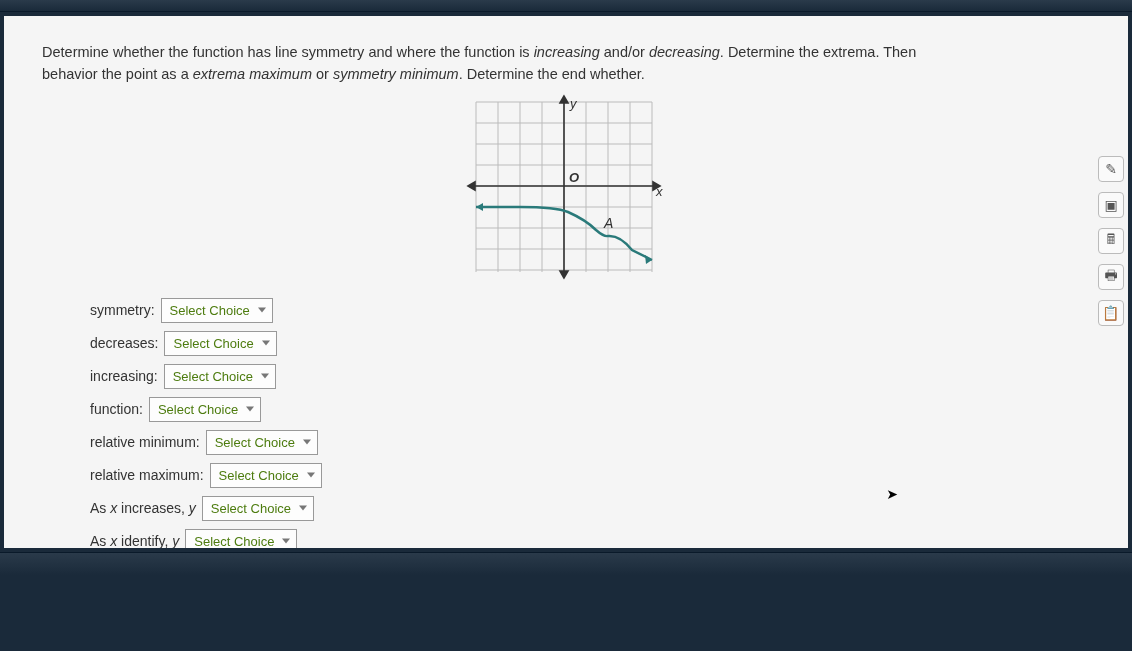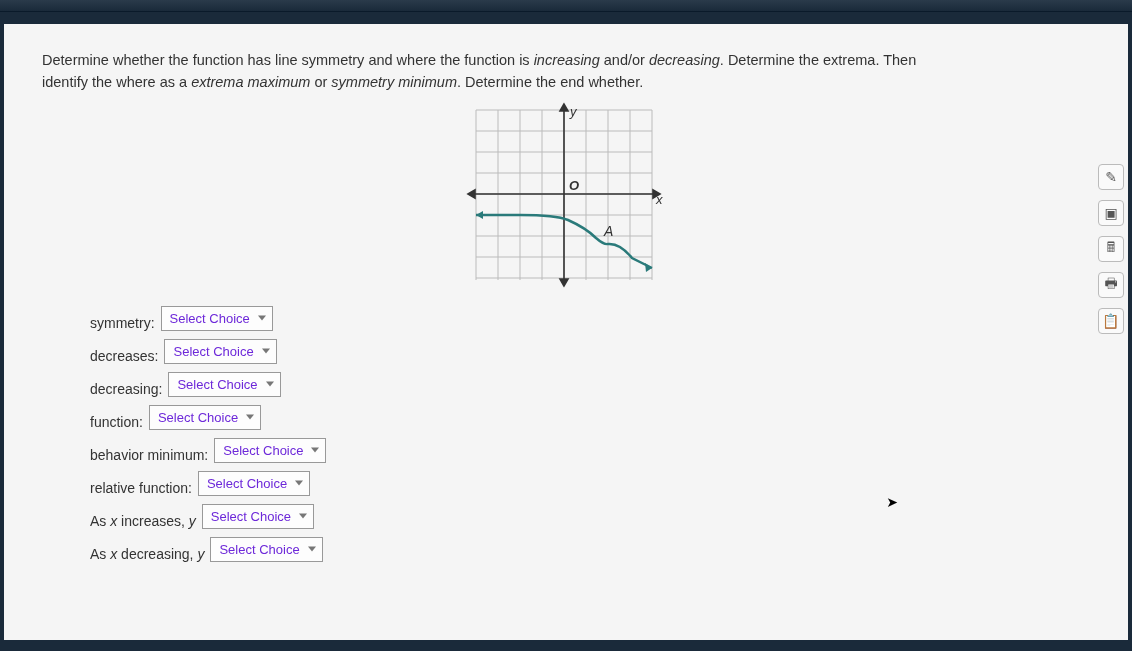--- a/index.html
+++ b/index.html
@@ -11,22 +11,22 @@
     overflow: hidden;
     position: relative;
   }
   .browser-chrome {
     height: 12px;
     background: linear-gradient(to bottom, #2a3a4a, #1a2a3a);
     border-bottom: 1px solid #0a1a2a;
   }
   .page {
     background: #f5f5f5;
-    height: 616px;
-    margin: 12px 4px;
+    height: 532px;
+    margin: 4px 4px;
     padding: 26px 38px 10px 38px;
     position: relative;
     overflow: hidden;
   }
   .bottom-bar {
     height: 23px;
     background: linear-gradient(to top, #1a2a3a, #2a3a4a);
     border-top: 1px solid #0a1a2a;
   }
   .question-text {
@@ -45,33 +45,33 @@
     width: 220px;
     height: 190px;
   }
   .answers {
     margin-left: 48px;
     font-size: 14px;
     color: #333;
   }
   .answer-row {
     display: flex;
-    align-items: flex-end;
+    align-items: center;
     margin-bottom: 8px;
   }
   .answer-label {
     margin-right: 6px;
   }
   .answer-label .italic { font-style: italic; }
   .select-box {
     border: 1px solid #999;
     background: #fdfdfd;
     padding: 4px 22px 4px 8px;
     font-size: 13px;
-    color: #6d28d9;
+    color: #4d7c0f;
     position: relative;
     cursor: pointer;
     min-width: 110px;
   }
   .select-box::after {
     content: '';
     position: absolute;
     right: 6px;
     top: 50%;
     transform: translateY(-50%);
@@ -113,21 +113,21 @@
 </style>
 </head>
 <body>
 
 <div class="browser-chrome"></div>
 
 <div class="page">
 
   <div class="question-text">
     <span>Determine whether the function has line symmetry and where the function is </span><span class="italic">increasing</span><span> and/or </span><span class="italic">decreasing</span><span>. Determine the extrema. Then</span><br>
-    <span>identify the where as a </span><span class="italic">extrema maximum</span><span> or </span><span class="italic">symmetry minimum</span><span>. Determine the end whether.</span>
+    <span>behavior the point as a </span><span class="italic">extrema maximum</span><span> or </span><span class="italic">symmetry minimum</span><span>. Determine the end whether.</span>
   </div>
 
   <div class="graph-wrap">
     <svg class="graph" viewBox="0 0 220 190">
 
       <g stroke="#bbb" stroke-width="1">
         <line x1="20" y1="10" x2="20" y2="180"></line>
           <line x1="42" y1="10" x2="42" y2="180"></line>
         <line x1="64" y1="10" x2="64" y2="180"></line>
           <line x1="86" y1="10" x2="86" y2="180"></line>
@@ -170,44 +170,44 @@
   <div class="answers">
     <div class="answer-row">
       <span class="answer-label">symmetry:</span>
       <div class="select-box">Select Choice</div>
     </div>
     <div class="answer-row">
       <span class="answer-label">decreases:</span>
       <div class="select-box">Select Choice</div>
     </div>
     <div class="answer-row">
-      <span class="answer-label">decreasing:</span>
+      <span class="answer-label">increasing:</span>
       <div class="select-box">Select Choice</div>
     </div>
     <div class="answer-row">
       <span class="answer-label">function:</span>
       <div class="select-box">Select Choice</div>
     </div>
     <div class="answer-row">
-      <span class="answer-label">behavior minimum:</span>
-      <div class="select-box">Select Choice</div>
-    </div>
-    <div class="answer-row">
-      <span class="answer-label">relative function:</span>
+      <span class="answer-label">relative minimum:</span>
+      <div class="select-box">Select Choice</div>
+    </div>
+    <div class="answer-row">
+      <span class="answer-label">relative maximum:</span>
       <div class="select-box">Select Choice</div>
     </div>
     <div class="answer-row">
       <span class="answer-label">
         <span>As </span><span class="italic">x</span><span> increases, </span><span class="italic">y</span>
       </span>
       <div class="select-box">Select Choice</div>
     </div>
     <div class="answer-row">
       <span class="answer-label">
-        <span>As </span><span class="italic">x</span><span> decreasing, </span><span class="italic">y</span>
+        <span>As </span><span class="italic">x</span><span> identify, </span><span class="italic">y</span>
       </span>
       <div class="select-box">Select Choice</div>
     </div>
   </div>
 
   <div class="side-tools">
     <div class="tool-btn">✎</div>
     <div class="tool-btn">▣</div>
     <div class="tool-btn">🖩</div>
     <div class="tool-btn">🖶</div>

